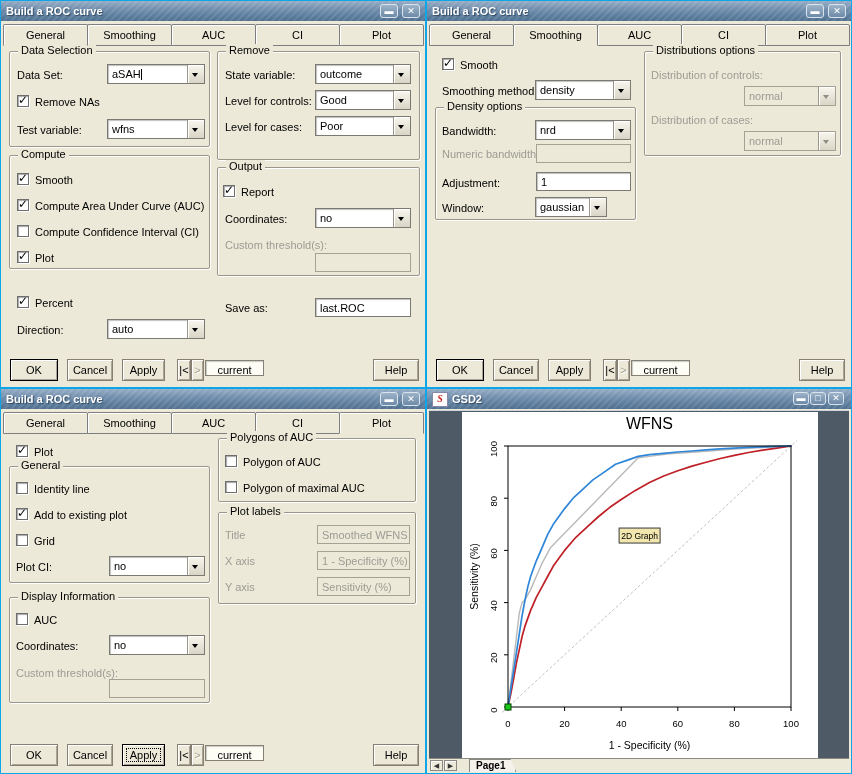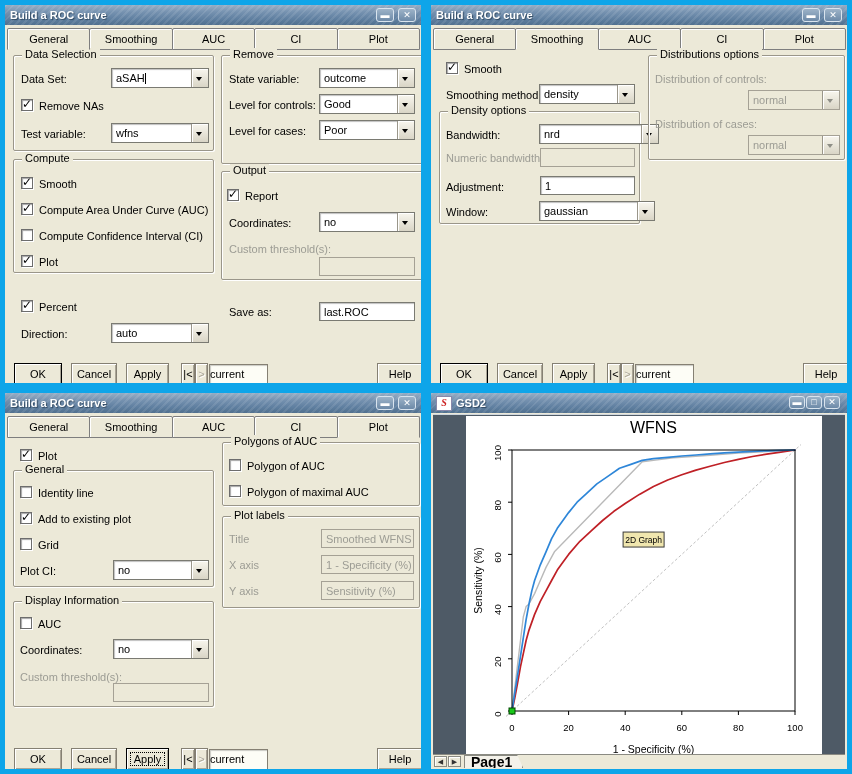--- a/index.html
+++ b/index.html
@@ -1,19 +1,19 @@
 <!DOCTYPE html>
 <html><head>
 <meta charset="utf-8">
 <style>
   html,body{margin:0;padding:0;}
   body{width:852px;height:774px;position:relative;background:#000;
        font-family:"Liberation Sans","DejaVu Sans",sans-serif;font-size:11px;color:#000;
        -webkit-font-smoothing:antialiased;}
-  .window{position:absolute;box-sizing:border-box;background:#ece9d8;border:5px solid #0ea5e9;overflow:hidden;}
+  .window{position:absolute;box-sizing:border-box;background:#ece9d8;border:1px solid #0ea5e9;overflow:hidden;}
 
   
   .titlebar{position:absolute;left:0;right:0;top:0;height:20px;
     background:linear-gradient(180deg,#97aec5 0%,#7692b0 35%,#5f7fa0 70%,#51708f 100%);
     display:flex;align-items:center;padding:0 5px;overflow:hidden;}
   .titlebar::before{content:"";position:absolute;inset:0;
     background:repeating-linear-gradient(135deg,rgba(255,255,255,.09) 0 2px,transparent 2px 5px);}
   .title-text{position:relative;color:#fff;font-weight:bold;font-size:11px;
     text-shadow:1px 1px 1px rgba(20,40,60,.65);white-space:nowrap;}
   .tb-btn{position:absolute;top:3px;width:18px;height:14px;border-radius:3px;
@@ -59,32 +59,32 @@
   .tbox.disabled .val{color:#9c9c94;}
   .caret{display:inline-block;width:1px;height:11px;background:#000;vertical-align:-2px;}
 
   
   .btn3d{position:absolute;height:22px;background:#ece9d8;border:1px solid #858073;
     box-shadow:inset 1px 1px 0 #fff, inset -1px -1px 0 #aaa596;text-align:center;line-height:20px;
     box-sizing:border-box;white-space:nowrap;}
   .btn3d.default{border-color:#000;box-shadow:inset 1px 1px 0 #fff, inset -1px -1px 0 #aaa596, inset 0 0 0 1px #5a5a5a;}
   .btn3d.focusdot::after{content:"";position:absolute;inset:3px;border:1px dotted #000;}
   .btn3d.disabled{color:#a8a496;text-shadow:1px 1px 0 #fff;}
-  .current-box{position:absolute;height:24px;background:#fdfdf6;border:1px solid #858073;
-    box-shadow:inset 1px 1px 1px rgba(0,0,0,.2);text-align:left;line-height:18px;box-sizing:border-box;}
+  .current-box{position:absolute;height:16px;background:#fdfdf6;border:1px solid #858073;
+    box-shadow:inset 1px 1px 1px rgba(0,0,0,.2);text-align:center;line-height:18px;box-sizing:border-box;}
 
   
   .graph-content{position:absolute;left:2px;right:2px;top:21px;height:351px;background:#4e5a66;border-top:1px solid #cfd6dd;}
   .graph-page{position:absolute;left:33px;top:1px;width:356px;height:349px;background:#fff;}
   .page-bar{position:absolute;left:2px;right:2px;bottom:1px;height:13px;background:#ece9d8;
     border-top:1px solid #8a8a82;display:flex;align-items:center;}
   .pg-arrow{width:13px;height:11px;border:1px solid #8a8a82;background:#ece9d8;margin-left:1px;
     font-size:7px;line-height:10px;text-align:center;color:#333;box-shadow:inset 1px 1px 0 #fff;box-sizing:border-box;}
-  .page-tab{height:12px;margin-left:3px;padding:0 10px 0 6px;border:1px solid #8a8a82;border-bottom:none;
-    background:#f4f2ea;font-weight:bold;font-size:14px;line-height:12px;
+  .page-tab{height:12px;margin-left:12px;padding:0 10px 0 6px;border:1px solid #8a8a82;border-bottom:none;
+    background:#f4f2ea;font-weight:bold;font-size:10px;line-height:12px;
     clip-path:polygon(0 0,calc(100% - 6px) 0,100% 100%,0 100%);}
   .splus-icon{position:relative;width:14px;height:13px;background:#fff;border:1px solid #88a;
     margin-right:4px;font:bold italic 10px "Liberation Serif",serif;color:#c22;
     text-align:center;line-height:12px;flex:0 0 auto;}
 </style>
 </head>
 <body>
 
 <div class="window" id="dlg1" style="left:0;top:0;width:426px;height:388px;">
   <div class="titlebar">
@@ -203,34 +203,34 @@
   <span class="lbl" style="left:15px;top:84px;">Smoothing method:</span>
   <span class="combo" style="left:108px;top:79px;width:96px;">
     <span class="val">density</span>
     <span class="dd"></span>
   </span>
 
   <div class="grp" style="left:8px;top:106px;width:201px;height:113px;">
     <span class="grp-legend">Density options</span>
   </div>
   <span class="lbl" style="left:15px;top:124px;">Bandwidth:</span>
-  <span class="combo" style="left:108px;top:119px;width:120px;">
+  <span class="combo" style="left:108px;top:119px;width:96px;">
     <span class="val">nrd</span>
     <span class="dd"></span>
   </span>
   <span class="lbl dis" style="left:15px;top:147px;">Numeric bandwidth:</span>
   <span class="tbox disabled" style="left:109px;top:143px;width:95px;">
     <span class="val"></span>
   </span>
   <span class="lbl" style="left:15px;top:176px;">Adjustment:</span>
   <span class="tbox" style="left:109px;top:171px;width:95px;">
     <span class="val">1</span>
   </span>
   <span class="lbl" style="left:15px;top:201px;">Window:</span>
-  <span class="combo" style="left:108px;top:196px;width:116px;">
+  <span class="combo" style="left:108px;top:196px;width:72px;">
     <span class="val">gaussian</span>
     <span class="dd"></span>
   </span>
 
   <div class="grp" style="left:217px;top:50px;width:197px;height:105px;">
     <span class="grp-legend">Distributions options</span>
   </div>
   <span class="lbl dis" style="left:224px;top:68px;">Distribution of controls:</span>
   <span class="combo disabled" style="left:317px;top:85px;width:92px;">
     <span class="val">normal</span>

